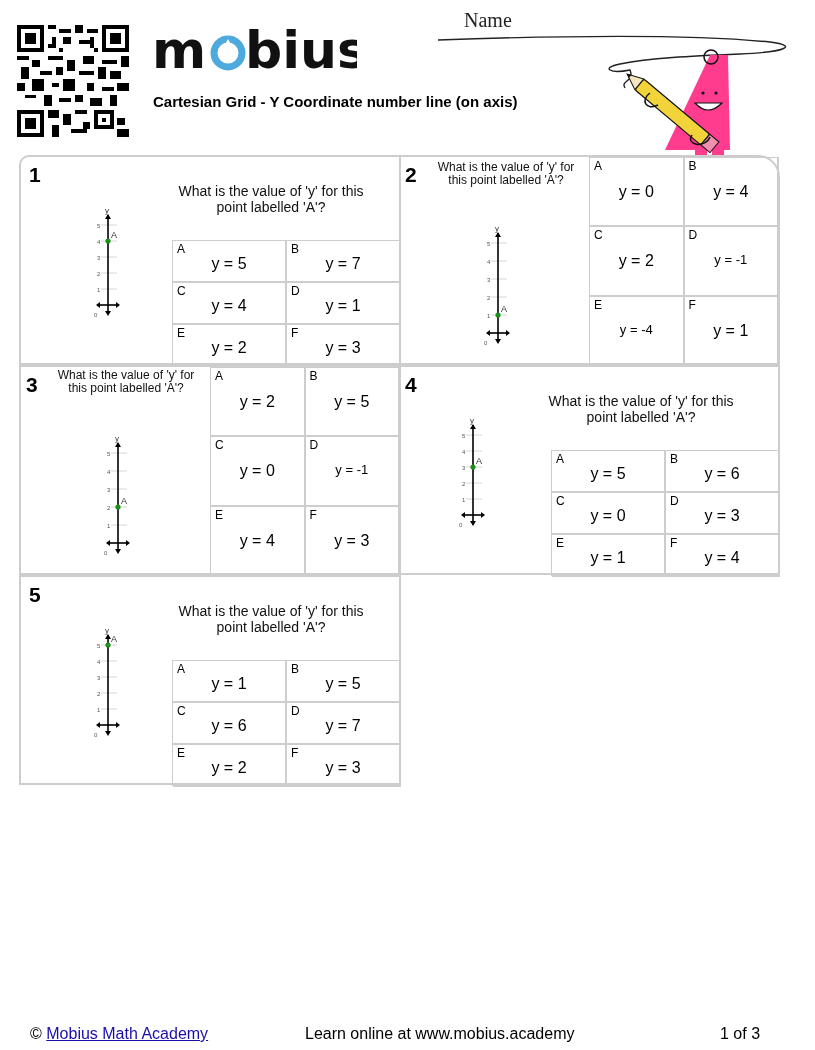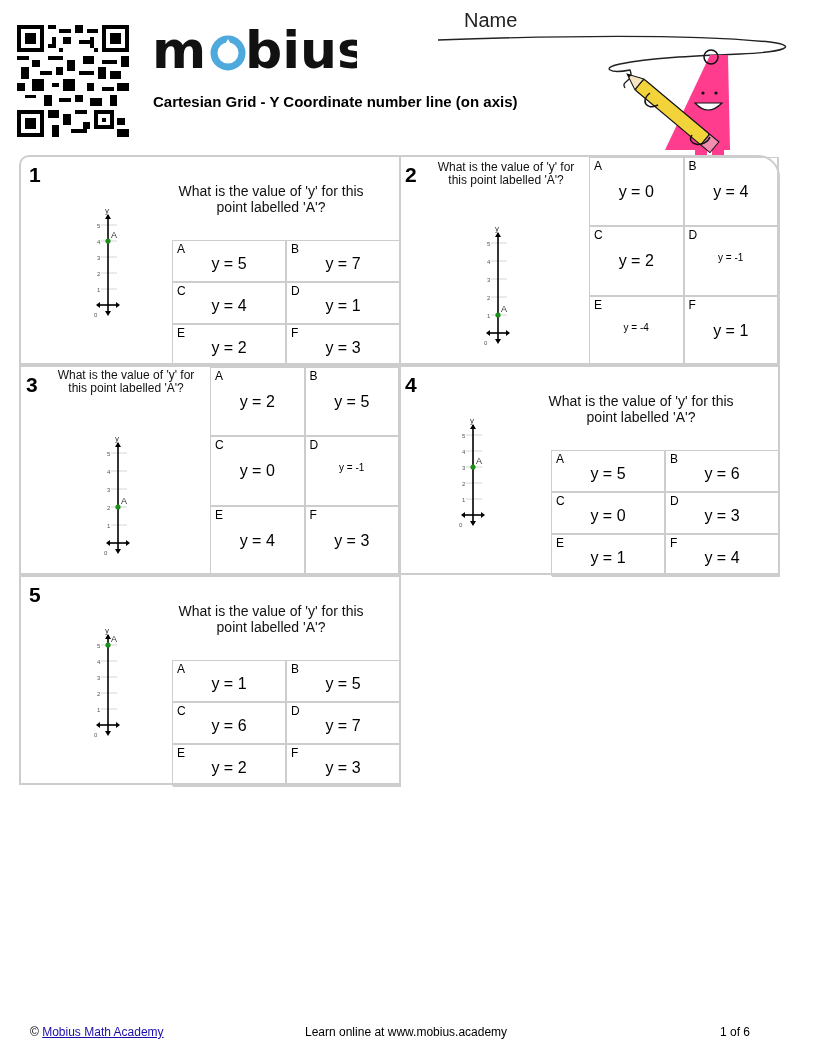--- a/index.html
+++ b/index.html
@@ -2,36 +2,36 @@
 <html><head>
 <meta charset="utf-8">
 <style>
   * { box-sizing: border-box; margin: 0; padding: 0; }
   html, body { width: 815px; height: 1050px; background: #fff; overflow: hidden; }
   body { position: relative; font-family: "Liberation Sans", sans-serif; color: #000; }
 
   .qr { position: absolute; left: 17px; top: 25px; width: 112px; height: 112px; }
   .logo { position: absolute; left: 152px; top: 24px; height: 50px; }
   .title { position: absolute; left: 153px; top: 88px; width: 470px; font-size: 15px; font-weight: bold; line-height: 28px; }
-  .name-label { position: absolute; left: 464px; top: 9px; font-size: 20px; font-family: Liberation Sans, sans-serif; color: #222; }
+  .name-label { position: absolute; left: 464px; top: 9px; font-size: 20px; font-family: Liberation Serif, serif; color: #222; }
   .swoosh { position: absolute; left: 430px; top: 30px; width: 360px; height: 60px; }
   .mascot { position: absolute; left: 610px; top: 45px; width: 130px; height: 112px; }
 
   .cell { position: absolute; border: 2px solid #cdcdcd; background: #fff; }
   .qnum { position: absolute; font-size: 21px; font-weight: bold; }
   .qtext { position: absolute; text-align: center; font-size: 14px; line-height: 16px; color: #111; }
   .qtext.small { font-size: 12px; line-height: 13px; }
   .grid-ans { position: absolute; display: grid; grid-template-columns: 1fr 1fr; border-left: 1px solid #cdcdcd; border-top: 1px solid #cdcdcd; }
   .ans { position: relative; border-right: 2px solid #cdcdcd; border-bottom: 2px solid #cdcdcd; }
   .ans .letter { position: absolute; left: 4px; top: 1px; font-size: 12px; }
   .ans .val { position: absolute; left: 0; right: 0; text-align: center; font-size: 16px; }
-  .ans .val.small { font-size: 10px; }
+  .ans .val.small { font-size: 13px; }
   .axis { position: absolute; }
 
-  .footer { position: absolute; top: 1025px; font-size: 12px; }
+  .footer { position: absolute; top: 1025px; font-size: 16px; }
   .footer a { color: #1a0dab; text-decoration: underline; }
 </style>
 </head>
 <body>
 
 <div class="qr">
   <svg width="112" height="112" viewBox="0 0 29 29" shape-rendering="crispEdges">
     <rect width="29" height="29" fill="#fff"></rect>
     <g fill="#000">
       <rect x="0" y="0" width="7" height="7"></rect>
@@ -392,13 +392,13 @@
       </div>
       </div>
     </div>
   </div>
 
 <div class="footer" style="left:30px;">
   <span>©</span>
   <a href="#">Mobius Math Academy</a>
 </div>
 <div class="footer" style="left:305px;">Learn online at www.mobius.academy</div>
-<div class="footer" style="left:720px;">1 of 6</div>
+<div class="footer" style="left:720px;">1 of 3</div>
 
 </body></html>

